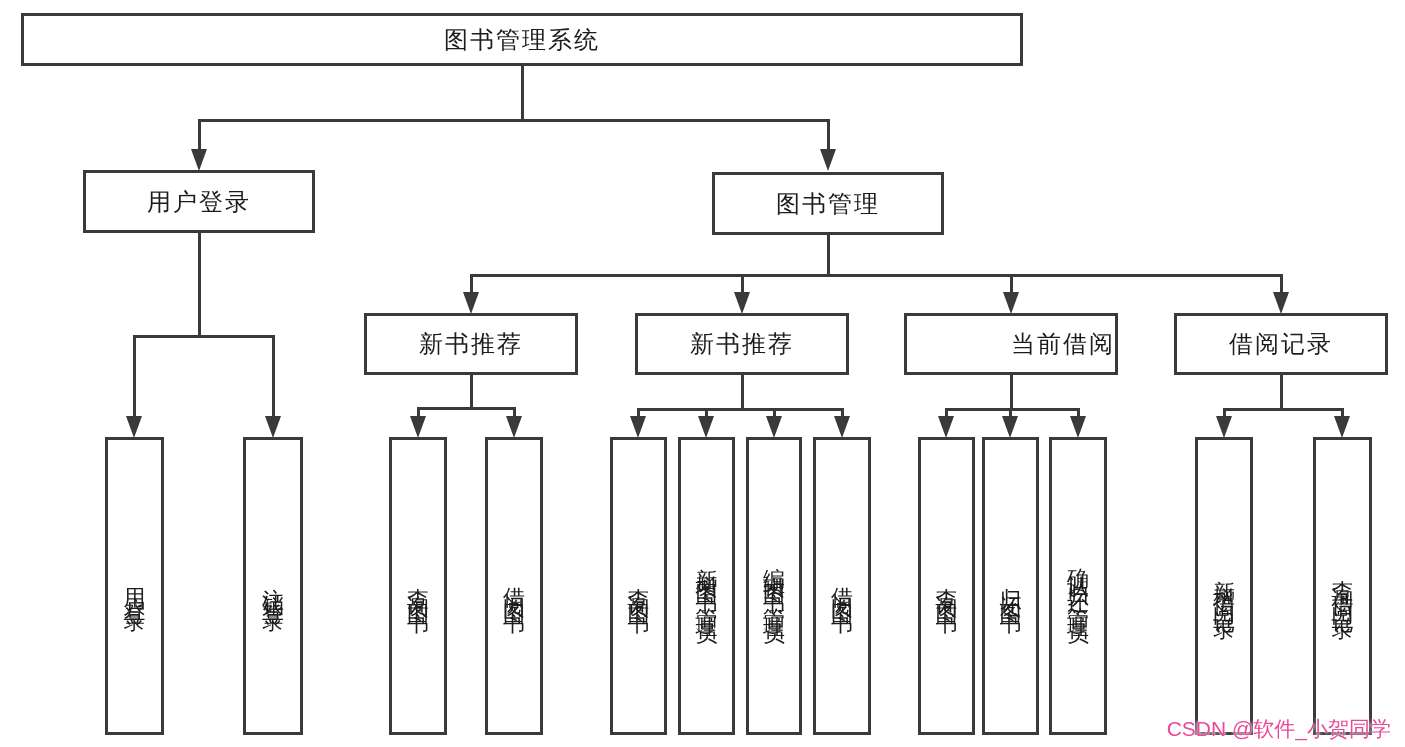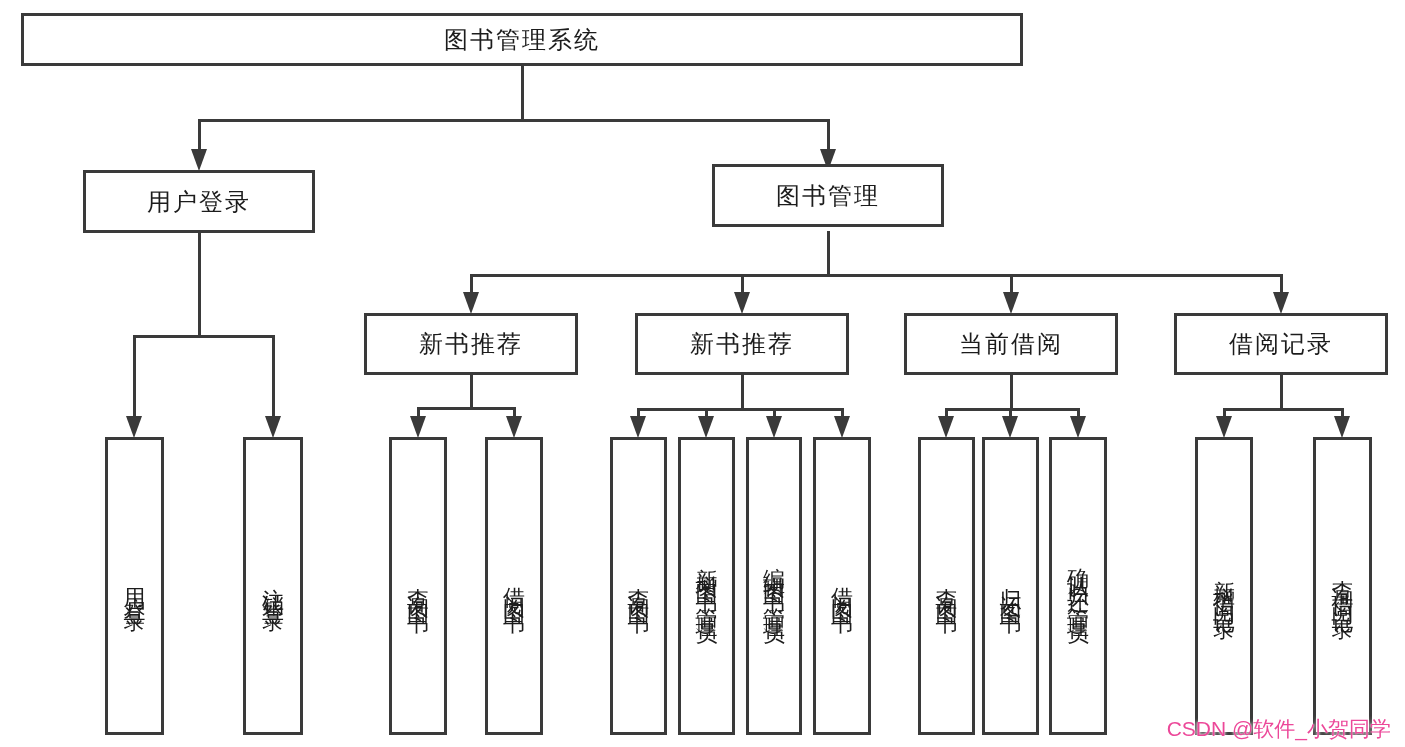--- a/index.html
+++ b/index.html
@@ -115,30 +115,30 @@
     <div class="line" style="left: 1222.5px; top: 408px; width: 3px; height: 13px;"></div>
     <div class="arrow" style="left: 1216px; top: 416px;"></div>
     <div class="line" style="left: 1340.5px; top: 408px; width: 3px; height: 13px;"></div>
     <div class="arrow" style="left: 1334px; top: 416px;"></div>
     <div class="node h" style="left: 21px; top: 13px; width: 1002px; height: 53px;">
       <span>图书管理系统</span>
     </div>
     <div class="node h" style="left: 83px; top: 170px; width: 232px; height: 63px;">
       <span>用户登录</span>
     </div>
-    <div class="node h" style="left: 712px; top: 164px; width: 232px; height: 63px; text-align: center;">
+    <div class="node h" style="left: 712px; top: 172px; width: 232px; height: 63px; text-align: center;">
       <span>图书管理</span>
     </div>
     <div class="node h" style="left: 364px; top: 313px; width: 214px; height: 62px;">
       <span>新书推荐</span>
     </div>
     <div class="node h" style="left: 635px; top: 313px; width: 214px; height: 62px;">
       <span>新书推荐</span>
     </div>
-    <div class="node h" style="left: 904px; top: 313px; width: 214px; height: 62px;">
+    <div class="node h" style="left: 904px; top: 313px; width: 214px; height: 62px; justify-content: flex-end;">
       <span>当前借阅</span>
     </div>
     <div class="node h" style="left: 1174px; top: 313px; width: 214px; height: 62px;">
       <span>借阅记录</span>
     </div>
     <div class="node v" style="left: 105px; top: 437px; width: 59px; height: 298px;">
       <span>用户登录</span>
     </div>
     <div class="node v" style="left: 243px; top: 437px; width: 60px; height: 298px;">
       <span>注销登录</span>

